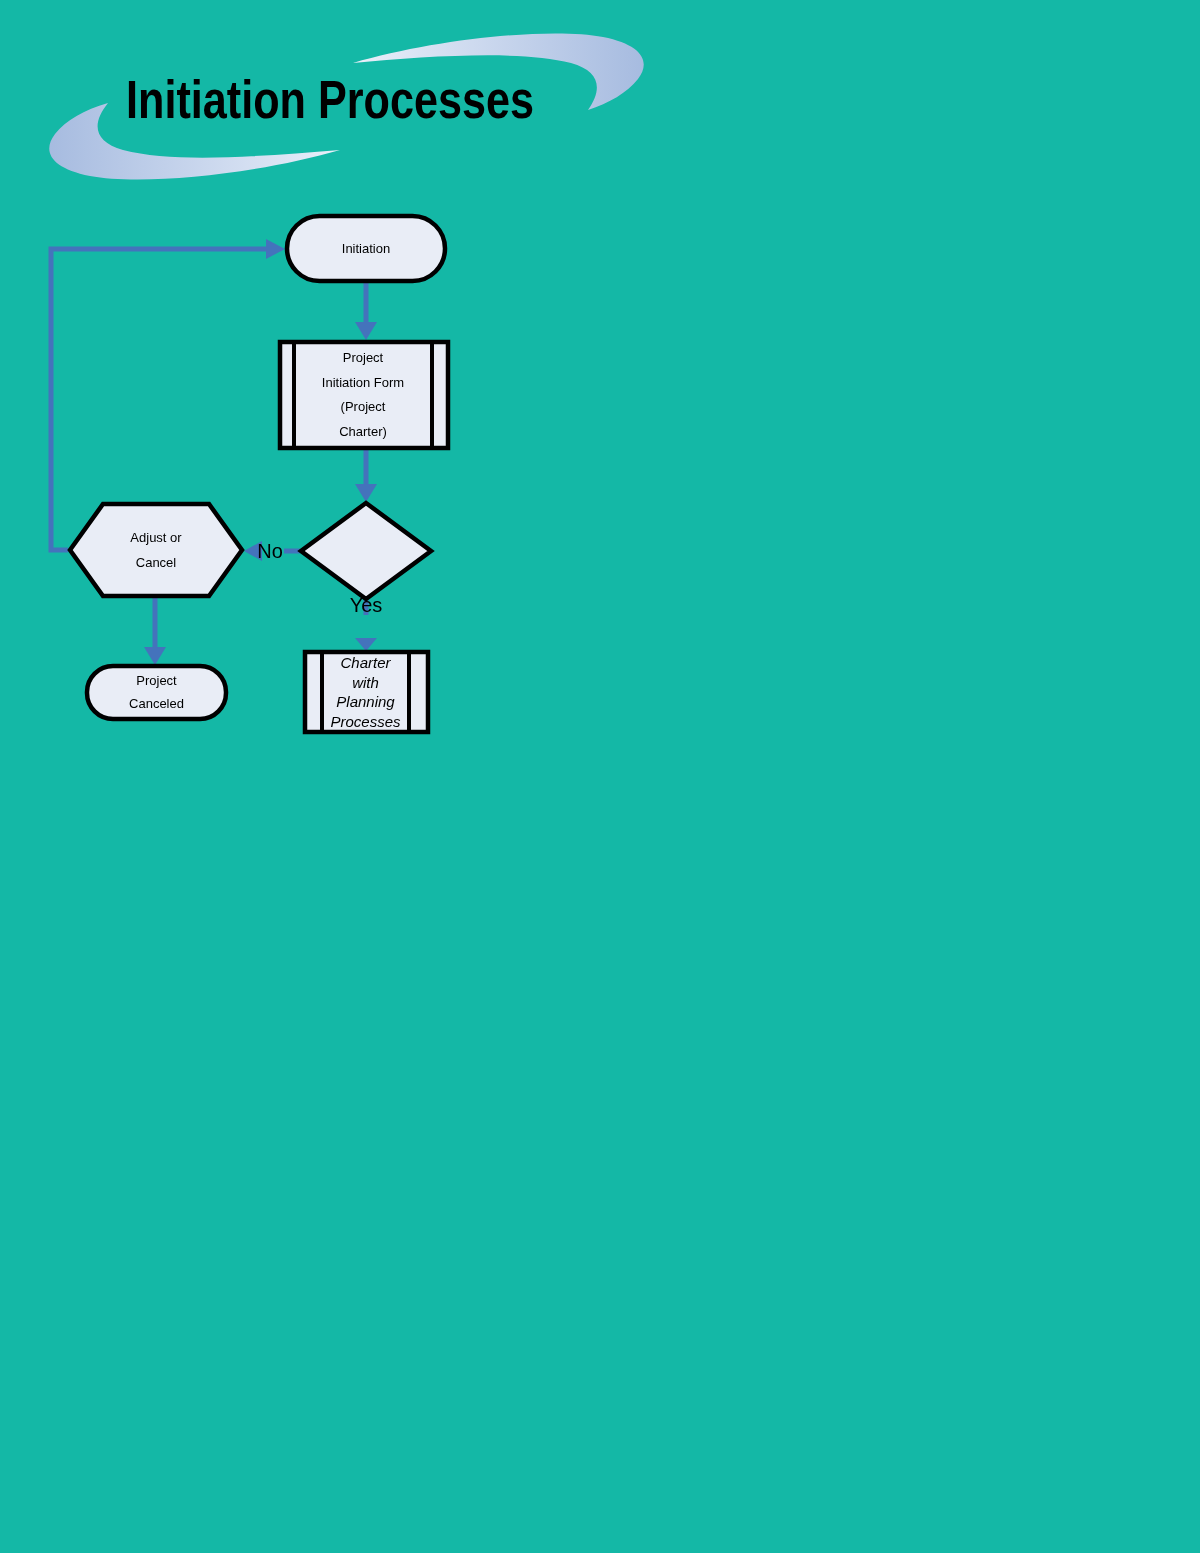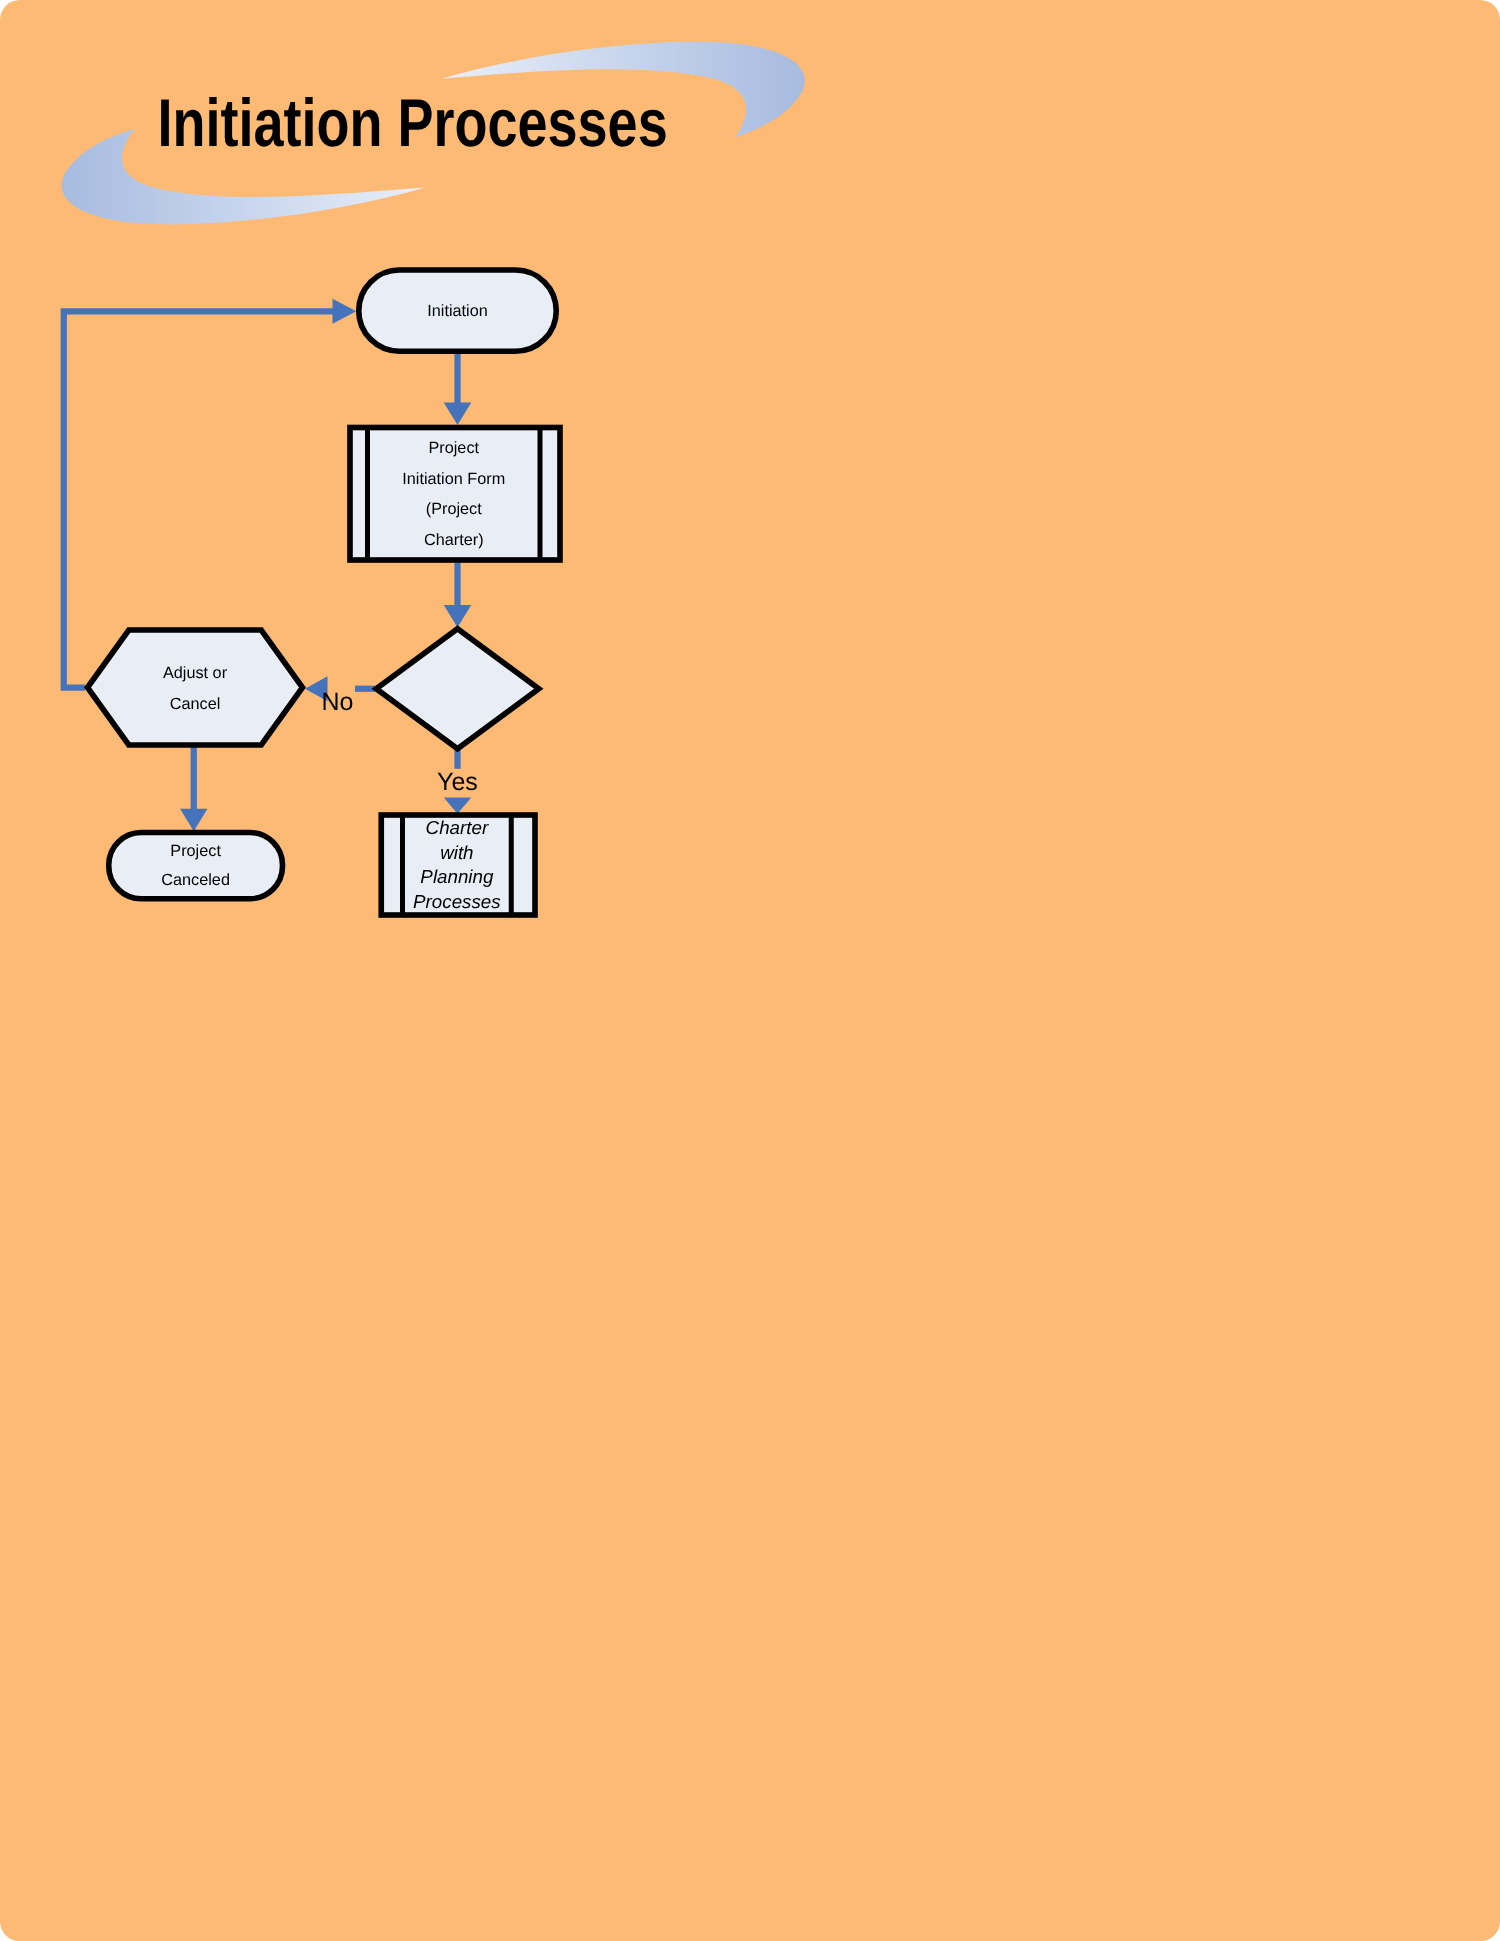--- a/index.html
+++ b/index.html
@@ -9,25 +9,24 @@
     --swoosh-dark: #A5BADF;
     --swoosh-light: #EAF0FA;
     --text: #000000;
   }
   * { margin: 0; padding: 0; box-sizing: border-box; }
   html, body { background: #ffffff; }
   .canvas {
     position: relative;
     width: 1200px;
     height: 1553px;
-    background: #fdba74;
+    background: #14b8a6;
     overflow: hidden;
     font-family: "Liberation Sans", sans-serif;
     color: var(--text);
-    border-radius: 16px;
   }
   .flow-svg { position: absolute; left: 0; top: 0; }
   .shape {
     fill: var(--node-fill);
     stroke: var(--node-border);
     stroke-width: 4.5;
   }
   .inner-bar {
     stroke: var(--node-border);
     stroke-width: 4;
@@ -76,22 +75,22 @@
   }
   .lbl-initiation { left: 287px; top: 216px; width: 158px; height: 65px; }
   .lbl-form { left: 294px; top: 342px; width: 138px; height: 106px; line-height: 24.5px; }
   .lbl-approval { left: 301px; top: 503px; width: 130px; height: 96px; }
   .lbl-adjust { left: 70px; top: 504px; width: 172px; height: 92px; line-height: 25px; }
   .lbl-canceled { left: 87px; top: 664px; width: 139px; height: 55px; line-height: 23px; }
   .lbl-continue {
     left: 322px; top: 652px; width: 87px; height: 80px;
     font-size: 15px; line-height: 19.5px; font-style: italic;
   }
-  .lbl-no { left: 252px; top: 549px; width: 36px; height: 26px; }
-  .lbl-yes { left: 340px; top: 613px; width: 52px; height: 26px; }
+  .lbl-no { left: 252px; top: 538px; width: 36px; height: 26px; }
+  .lbl-yes { left: 340px; top: 592px; width: 52px; height: 26px; }
 </style>
 </head>
 <body>
 
 <div class="canvas">
 
   <svg class="flow-svg" width="1200" height="1553" viewBox="0 0 1200 1553">
     <defs>
       <linearGradient id="gradTop" gradientUnits="userSpaceOnUse" x1="350" y1="70" x2="650" y2="70">
         <stop offset="0" class="stop-light"></stop>

